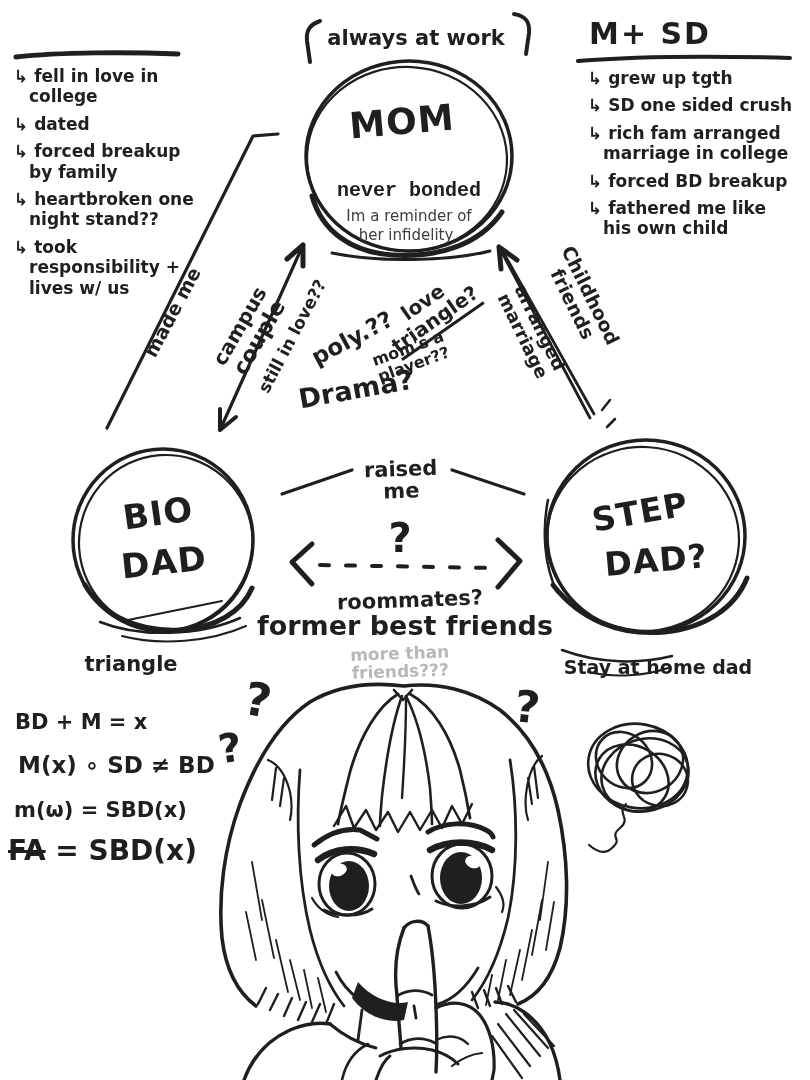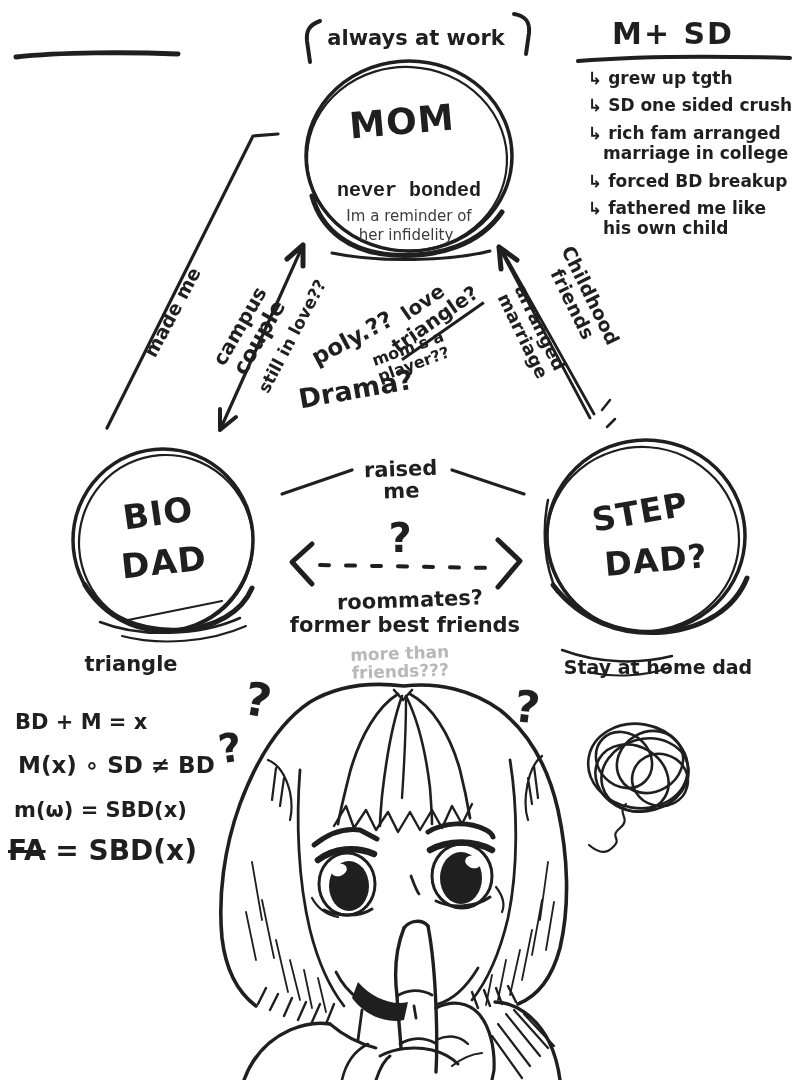--- a/index.html
+++ b/index.html
@@ -159,22 +159,29 @@
       <path d="M 330,1024 C 344,1036 360,1044 376,1048" stroke-width="3"></path>
       <path d="M 342,1080 C 346,1062 356,1050 368,1044" stroke-width="2.6"></path>
       <path d="M 452,1066 C 462,1058 472,1054 482,1053" stroke-width="2.2"></path>
 
       <path d="M 244,1080 C 252,1058 268,1040 290,1030 C 304,1024 318,1022 330,1024" stroke-width="3.4"></path>
       <path d="M 560,1080 C 556,1050 544,1026 524,1012 C 514,1005 504,1002 495,1002" stroke-width="3.4"></path>
       <path d="M 506,1014 L 540,1056 M 498,1024 L 530,1066 M 492,1036 L 522,1078 M 514,1010 L 548,1048 M 524,1014 L 554,1046" stroke-width="2.2"></path>
     </g>
   </svg>
 
-
-  <div class="txt title ctr" style="left:673px;top:33px;">M+ SD</div>
+  <div class="list" style="left:14px;top:66px;width:192px;">
+    <div class="li">↳ fell in love in college</div>
+    <div class="li">↳ dated</div>
+    <div class="li">↳ forced breakup by family</div>
+    <div class="li">↳ heartbroken one night stand??</div>
+    <div class="li">↳ took responsibility + lives w/ us</div>
+  </div>
+
+  <div class="txt title ctr" style="left:650px;top:33px;">M+ SD</div>
   <div class="list" style="left:588px;top:68px;width:208px;">
     <div class="li">↳ grew up tgth</div>
     <div class="li">↳ SD one sided crush</div>
     <div class="li">↳ rich fam arranged marriage in college</div>
     <div class="li">↳ forced BD breakup</div>
     <div class="li">↳ fathered me like his own child</div>
   </div>
 
   <div class="txt ctr" style="left:416px;top:38px;font-size:21px;">always at work</div>
   <div class="txt ctr circle-label" style="left:402px;top:122px;font-size:36px;transform:translate(-50%,-50%) rotate(-5deg);">MOM</div>
@@ -217,21 +224,21 @@
   <div class="txt ctr circle-label" style="left:158px;top:513px;font-size:34px;transform:translate(-50%,-50%) rotate(-8deg);">BIO</div>
   <div class="txt ctr circle-label" style="left:164px;top:562px;font-size:34px;transform:translate(-50%,-50%) rotate(-6deg);">DAD</div>
   <div class="txt ctr" style="left:131px;top:664px;font-size:21px;">triangle</div>
 
   <div class="txt ctr circle-label" style="left:640px;top:512px;font-size:33px;transform:translate(-50%,-50%) rotate(-10deg);">STEP</div>
   <div class="txt ctr circle-label" style="left:656px;top:560px;font-size:33px;transform:translate(-50%,-50%) rotate(-5deg);">DAD?</div>
   <div class="txt ctr" style="left:658px;top:667px;font-size:19px;">Stay at home dad</div>
 
   <div class="txt ctr" style="left:400px;top:538px;font-size:40px;">?</div>
   <div class="txt ctr" style="left:410px;top:600px;font-size:21px;transform:translate(-50%,-50%) rotate(-2deg);">roommates?</div>
-  <div class="txt ctr" style="left:405px;top:625px;font-size:21px;">former best friends</div>
+  <div class="txt ctr" style="left:405px;top:625px;font-size:27px;">former best friends</div>
   <div class="txt tc gray" style="left:400px;top:663px;font-size:17px;transform:translate(-50%,-50%) rotate(-2deg);">
     <div>more than</div>
     <div>friends???</div>
   </div>
 
   <div class="txt" style="left:15px;top:710px;font-size:21px;">BD + M = x</div>
   <div class="txt" style="left:18px;top:752px;font-size:23px;">M(x) ∘ SD ≠ BD</div>
   <div class="txt" style="left:14px;top:798px;font-size:21px;text-align:right;">m(ω) = SBD(x)</div>
   <div class="txt" style="left:8px;top:834px;font-size:28px;">
     <span class="struck">FA</span>

